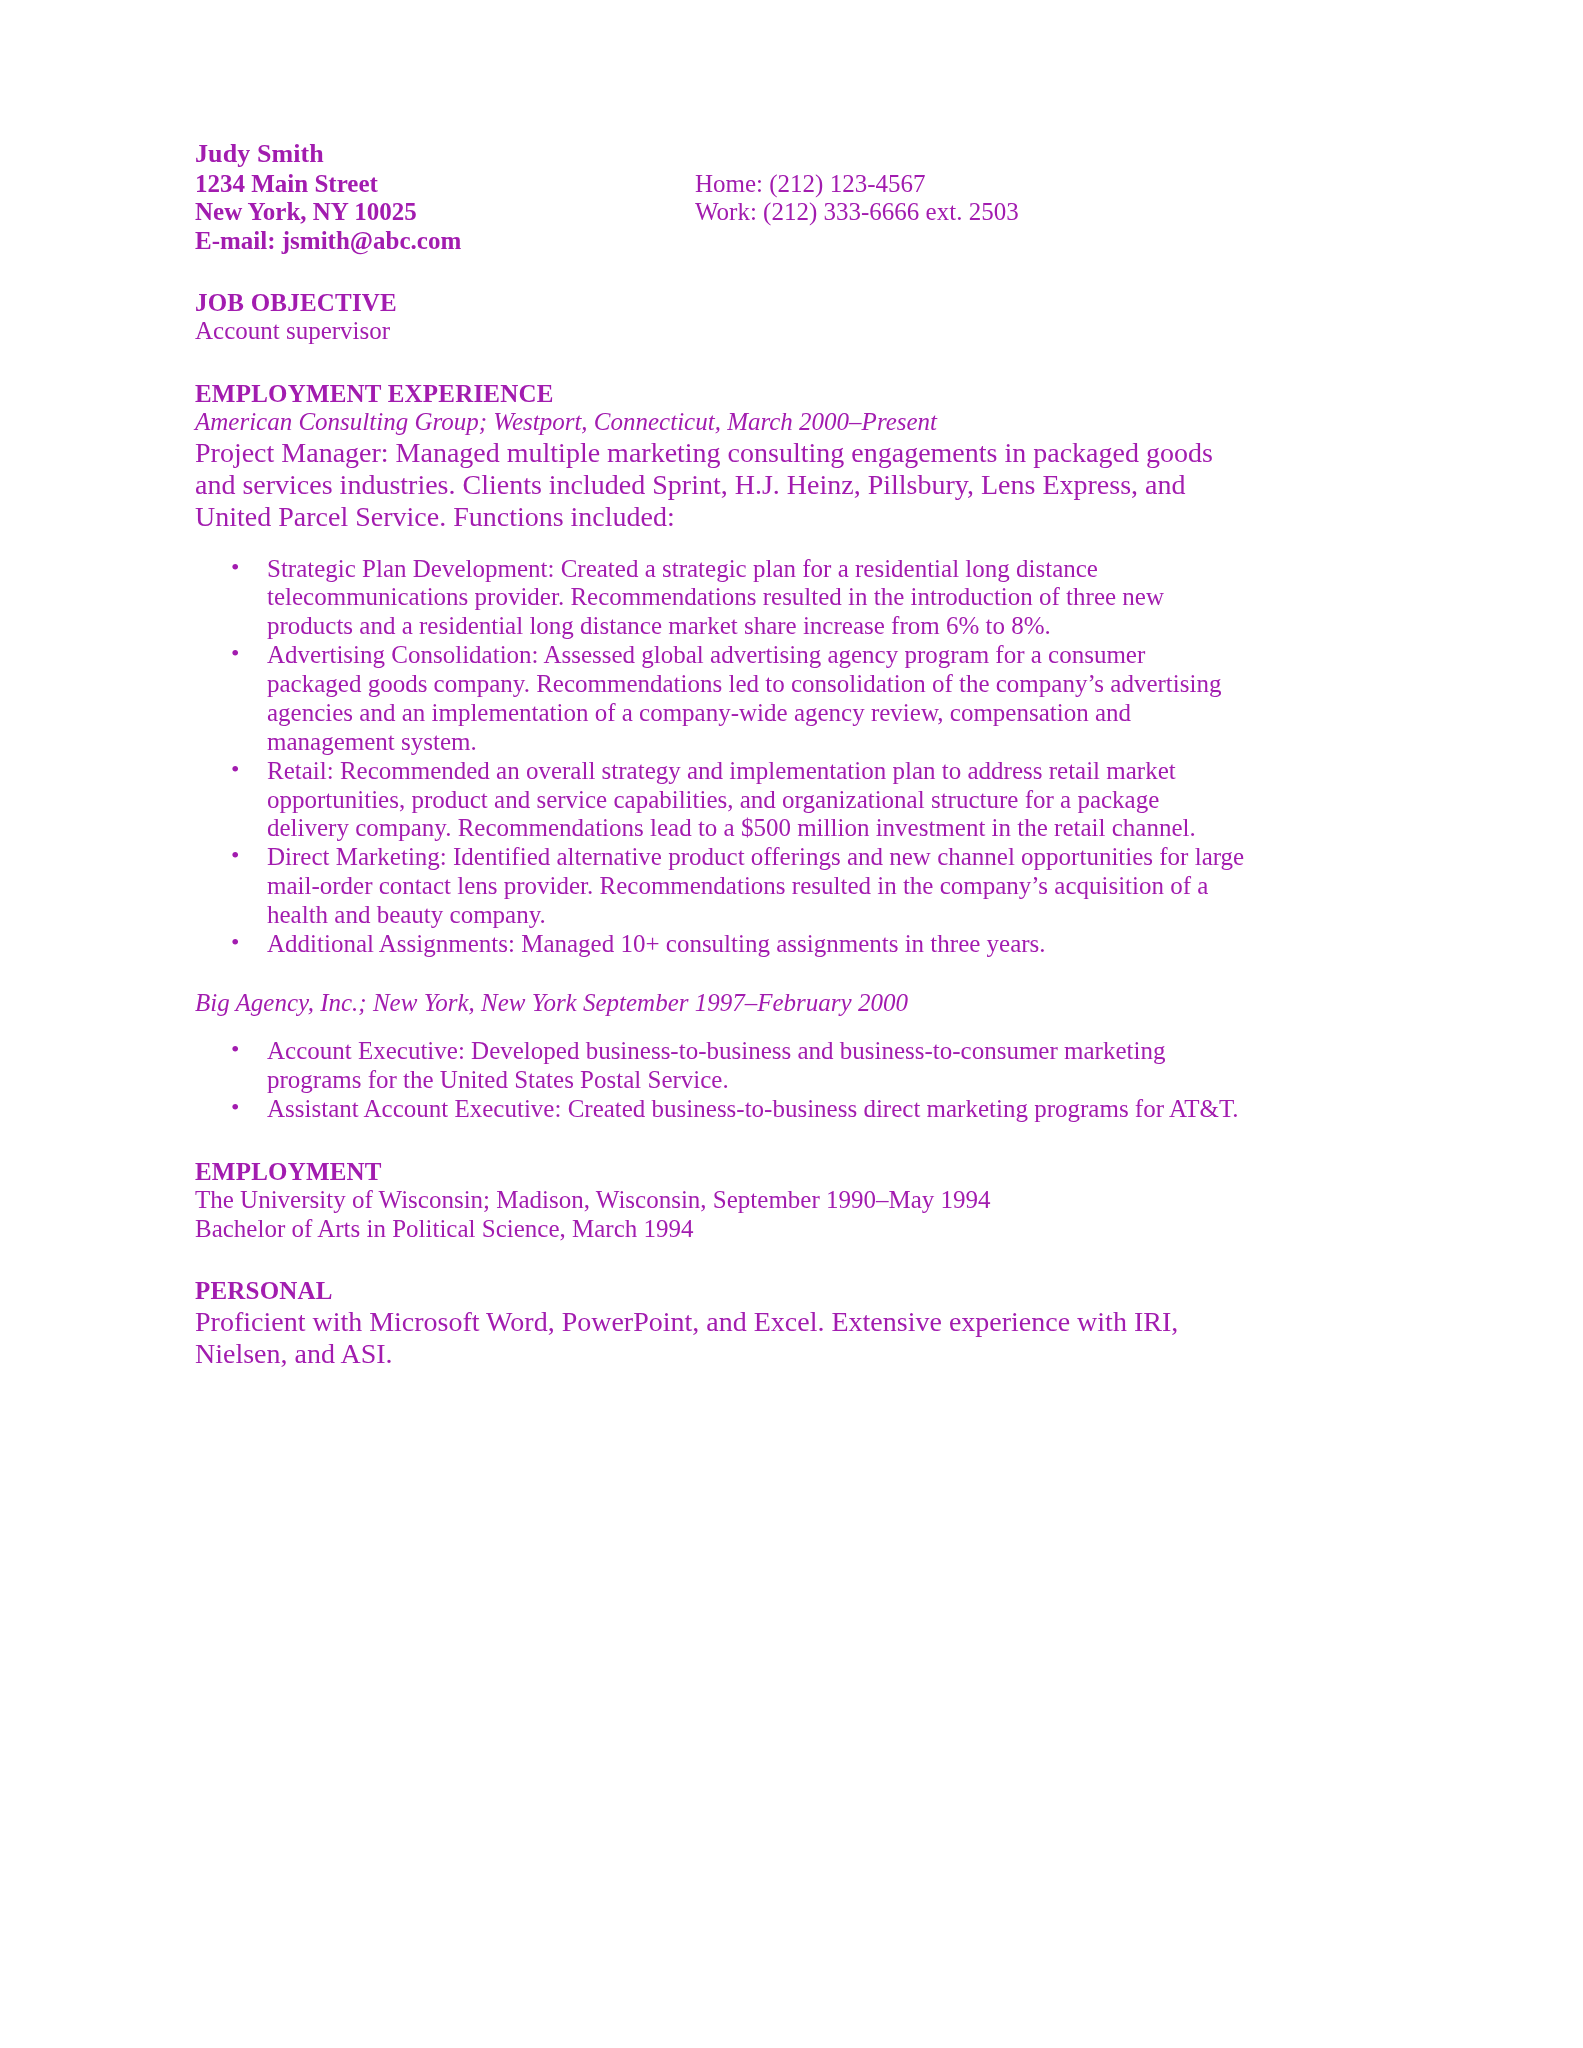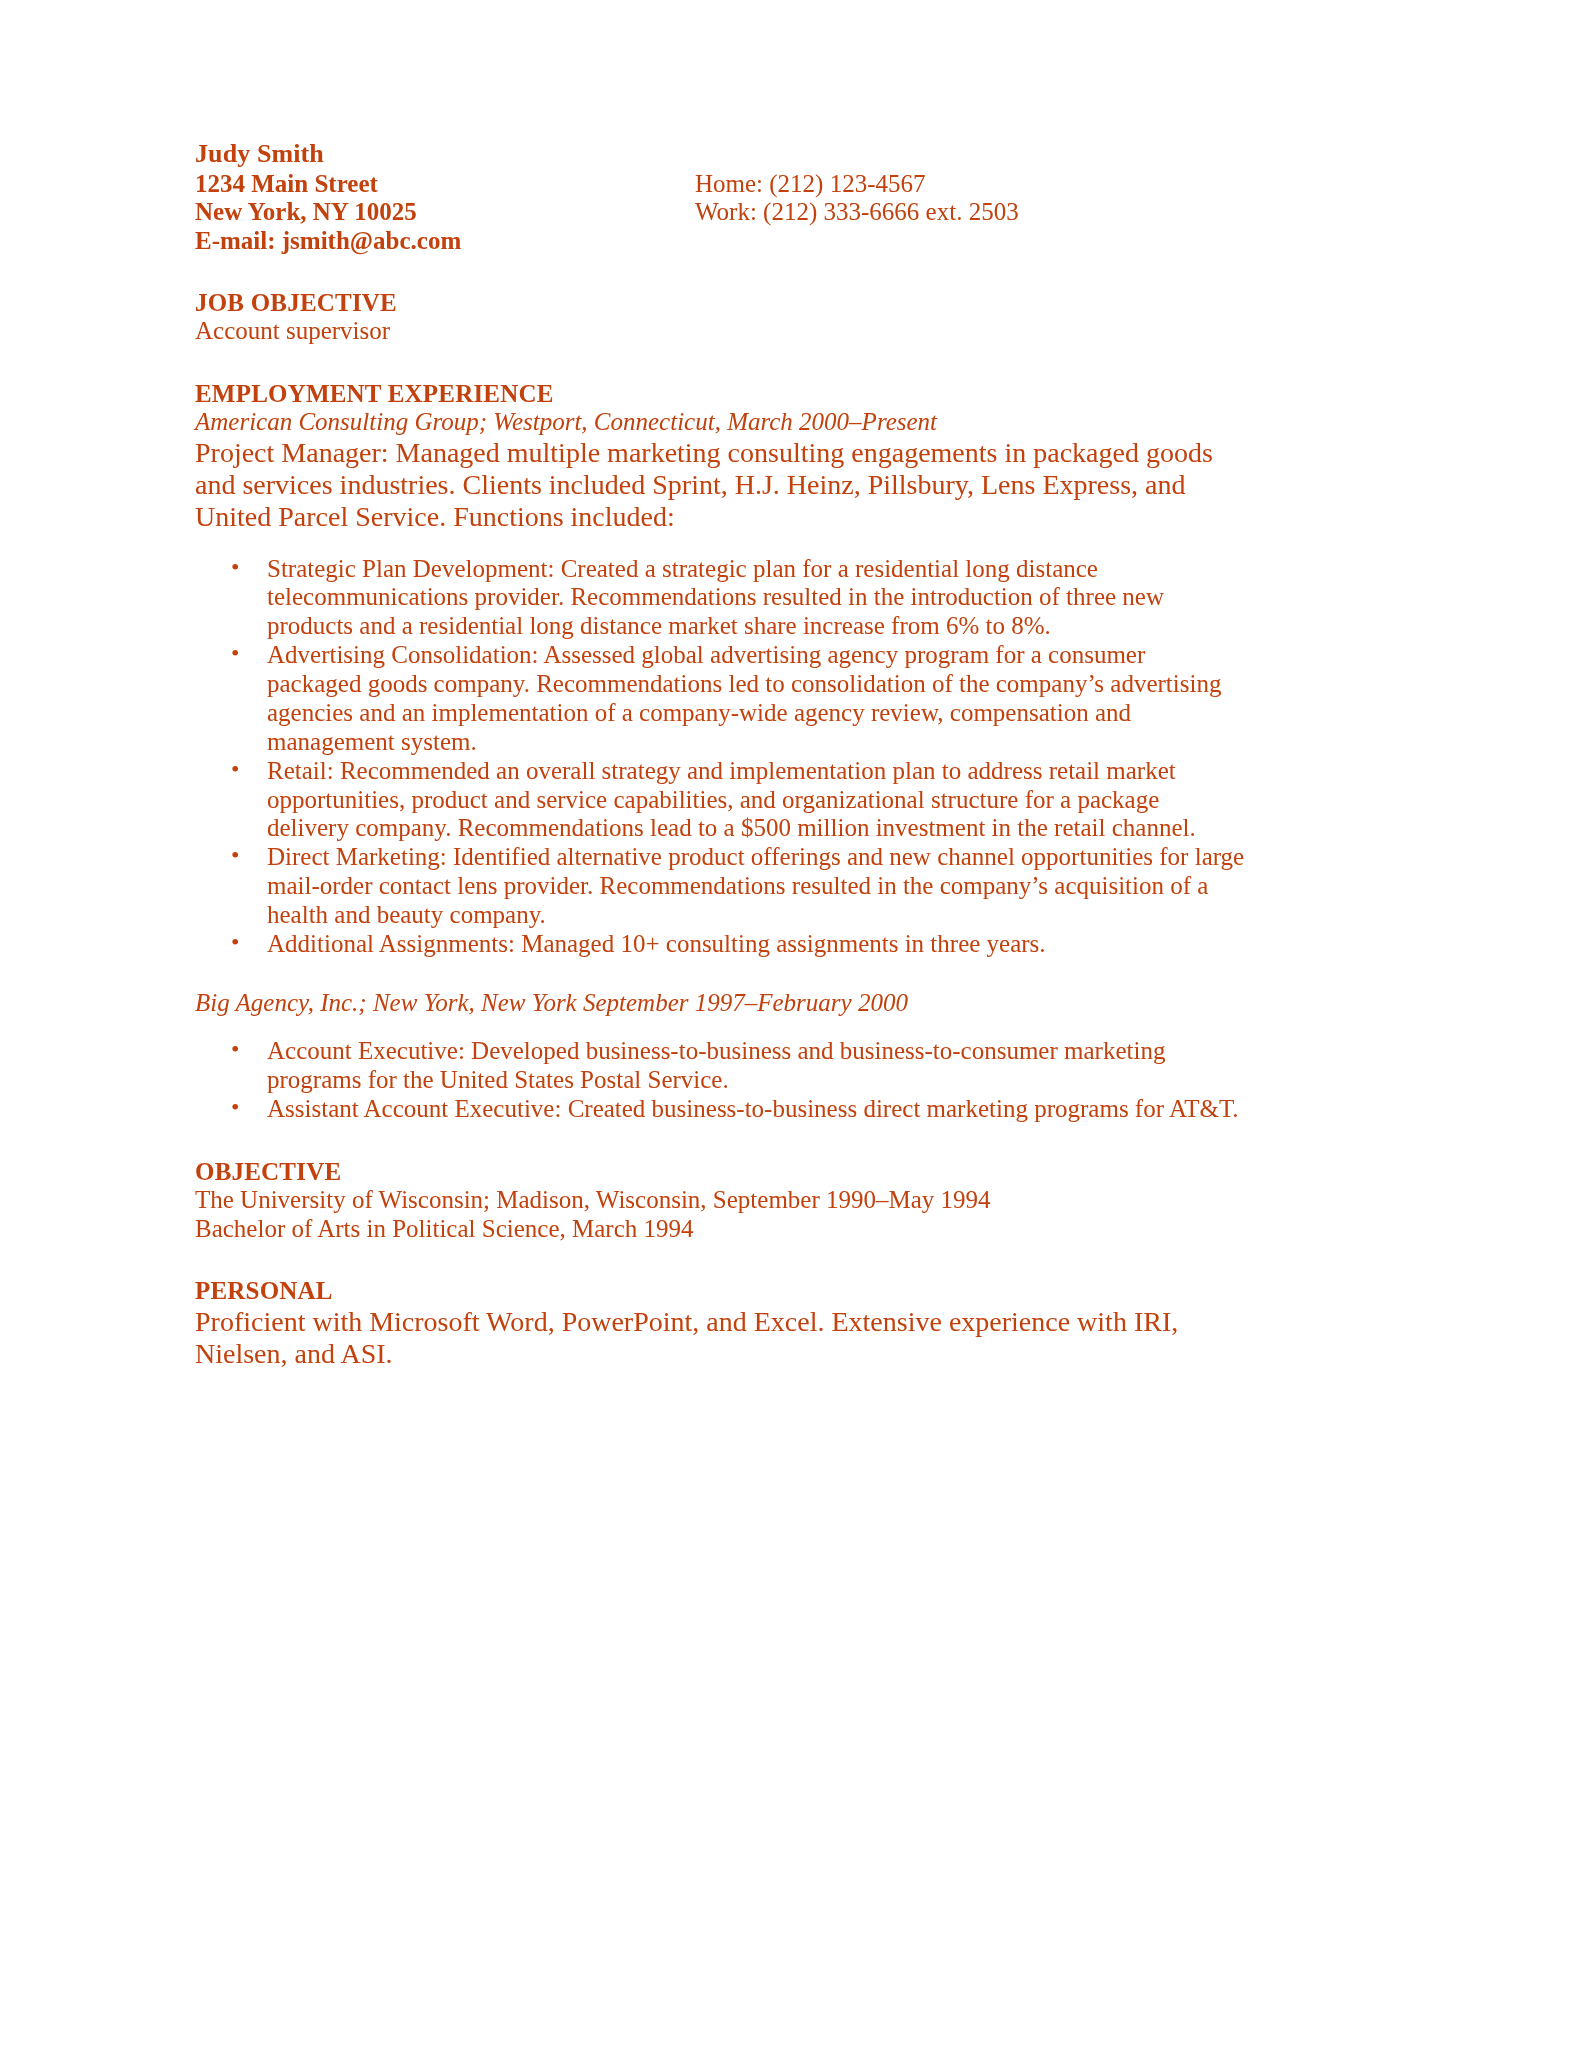--- a/index.html
+++ b/index.html
@@ -8,21 +8,21 @@
     background: #ffffff;
   }
   .page {
     position: relative;
     width: 1549px;
     height: 2048px;
     background: #ffffff;
     margin: 0 auto;
     overflow: hidden;
     font-family: "Liberation Serif", "DejaVu Serif", serif;
-    color: #c2410c;
+    color: #a21caf;
   }
   .content {
     position: absolute;
     left: 178px;
     top: 140px;
     width: 1050px;
   }
 
   
   .name {
@@ -150,21 +150,21 @@
       <div>
         <div class="job-title">Big Agency, Inc.; New York, New York September 1997–February 2000</div>
         <ul class="bullets tight">
           <li>Account Executive: Developed business-to-business and business-to-consumer marketing programs for the United States Postal Service.</li>
           <li>Assistant Account Executive: Created business-to-business direct marketing programs for AT&amp;T.</li>
         </ul>
       </div>
     </div>
 
     <div class="section">
-      <div class="section-heading">OBJECTIVE</div>
+      <div class="section-heading">EMPLOYMENT</div>
       <div class="body-line">The University of Wisconsin; Madison, Wisconsin, September 1990–May 1994</div>
       <div class="body-line">Bachelor of Arts in Political Science, March 1994</div>
     </div>
 
     <div class="section">
       <div class="section-heading">PERSONAL</div>
       <div class="para">Proficient with Microsoft Word, PowerPoint, and Excel. Extensive experience with IRI, Nielsen, and ASI.</div>
     </div>
 
   </div>

